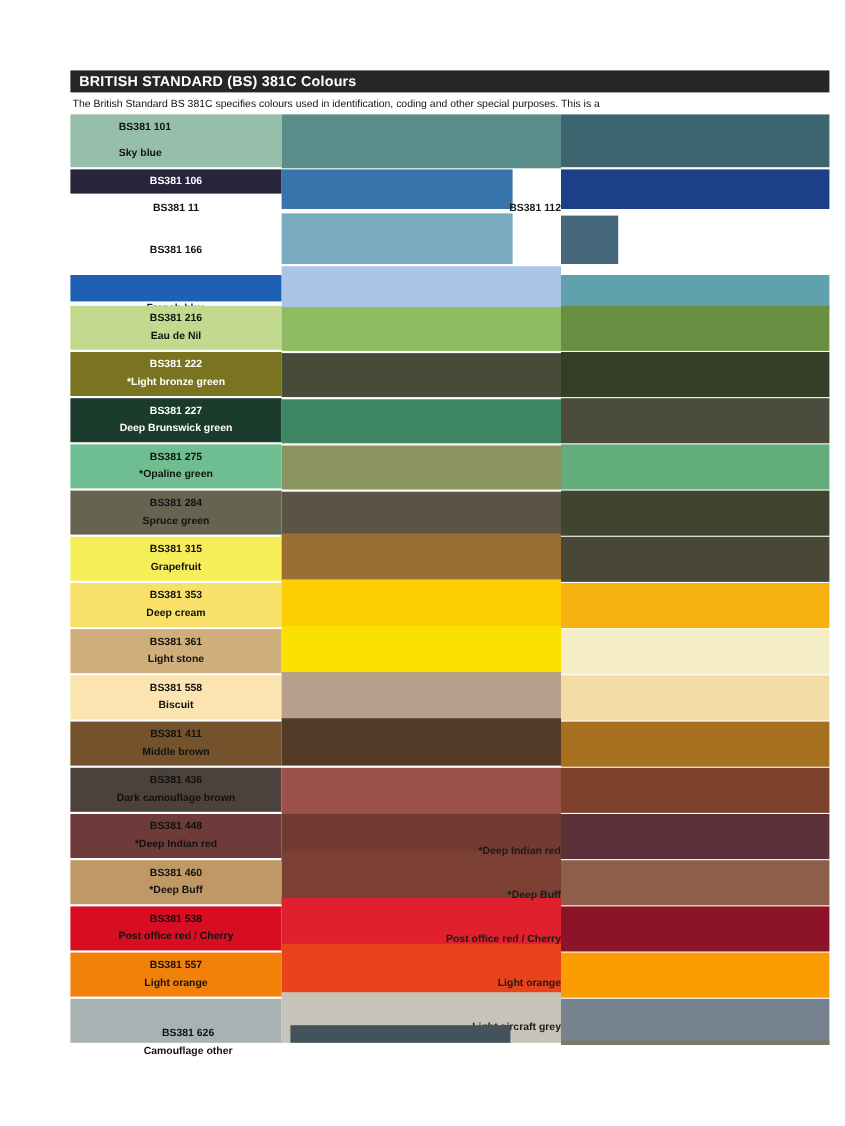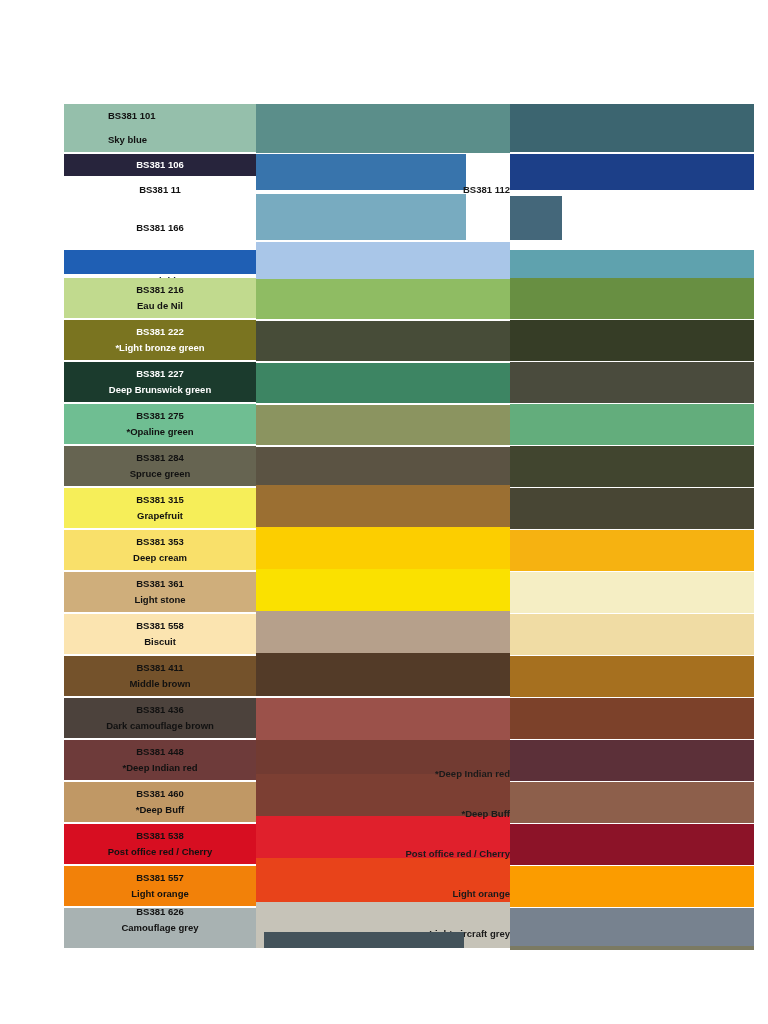--- a/index.html
+++ b/index.html
@@ -49,21 +49,25 @@
     position:absolute;left:256px;width:254px;text-align:right;
     font-size:9.5px;line-height:11px;font-weight:bold;color:#1a1a1a;
     white-space:nowrap;overflow:hidden;
   }
 </style>
 </head>
 <body>
 
 <div id="root">
 
-
+  <div class="titlebar">
+    <span>BRITISH STANDARD (BS) 381C Colours</span>
+  </div>
+
+  <div class="subtitle">The British Standard BS 381C specifies colours used in identification, coding and other special purposes. This is a</div>
 
   <div id="swatches">
       <div class="sw col-left" style="top: 104px; height: 48px; background: rgb(149, 191, 171);"></div>
       <div class="col-left" style="position: absolute; top: 104px; height: 48px; pointer-events: none;">
         <div class="lbl code left-al" style="color: rgb(17, 17, 17);">BS381 101</div>
         <div class="lbl name left-al" style="color: rgb(17, 17, 17);">Sky blue</div>
       </div>
       <div class="sw col-mid" style="top: 104px; height: 49px; width: 254px; background: rgb(91, 142, 138);"></div>
       <div class="sw col-right" style="top: 104px; height: 48px; background: rgb(60, 101, 112);"></div>
       <div class="sw col-left" style="top: 154px; height: 22px; background: rgb(39, 36, 60);"></div>
@@ -183,23 +187,23 @@
       <div class="sw col-mid" style="top: 816px; height: 48px; width: 254px; background: rgb(224, 32, 44);"></div>
       <div class="sw col-right" style="top: 824px; height: 41px; background: rgb(140, 19, 40);"></div>
       <div class="sw col-left" style="top: 866px; height: 40px; background: rgb(242, 129, 9);"></div>
       <div class="col-left" style="position: absolute; top: 866px; height: 40px; pointer-events: none;">
         <div class="lbl code" style="color: rgb(17, 17, 17);">BS381 557</div>
         <div class="lbl name" style="color: rgb(17, 17, 17);">Light orange</div>
       </div>
       <div class="sw col-mid" style="top: 858px; height: 48px; width: 254px; background: rgb(232, 67, 26);"></div>
       <div class="sw col-right" style="top: 866px; height: 41px; background: rgb(251, 156, 0);"></div>
       <div class="sw col-left" style="top: 908px; height: 40px; background: rgb(168, 178, 178);"></div>
-      <div class="col-left" style="position: absolute; top: 900px; height: 40px; pointer-events: none;">
+      <div class="col-left" style="position: absolute; top: 928px; height: 40px; pointer-events: none; padding-left: 22px;">
         <div class="lbl code" style="color: rgb(17, 17, 17);">BS381 626</div>
-        <div class="lbl name" style="color: rgb(17, 17, 17);">Camouflage grey</div>
+        <div class="lbl name" style="color: rgb(17, 17, 17);">Camouflage other</div>
       </div>
       <div class="sw col-mid" style="top: 902px; height: 46px; width: 254px; background: rgb(198, 195, 184);"></div>
       <div class="sw col-right" style="top: 908px; height: 41px; background: rgb(119, 130, 143);"></div>
       <div class="midlbl" style="top: 768px; height: 11px;">*Deep Indian red</div>
       <div class="midlbl" style="top: 808px; height: 11px;">*Deep Buff</div>
       <div class="midlbl" style="top: 848px; height: 11px;">Post office red / Cherry</div>
       <div class="midlbl" style="top: 888px; height: 11px;">Light orange</div>
       <div class="midlbl" style="top: 928px; height: 11px;">Light aircraft grey</div>
       <div class="midlbl" style="top: 184px; height: 11px;">BS381 112</div>
       <div class="sw" style="left: 264px; top: 932px; width: 200px; height: 16px; background: rgb(68, 83, 91);"></div>

